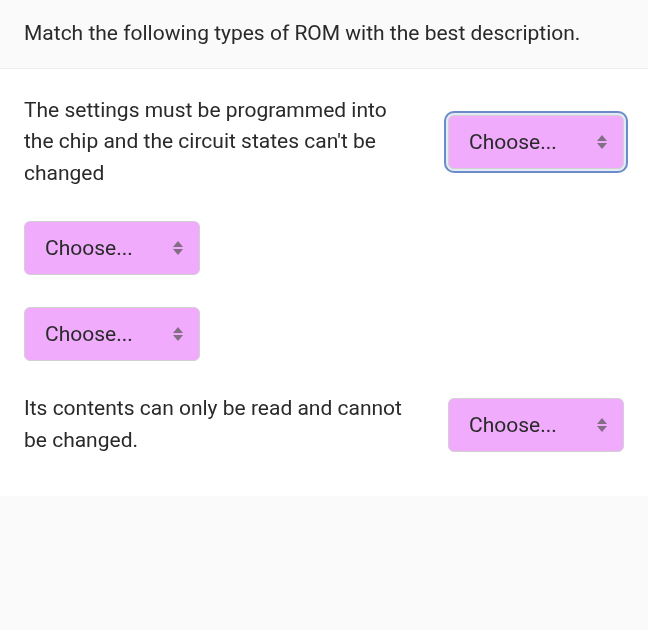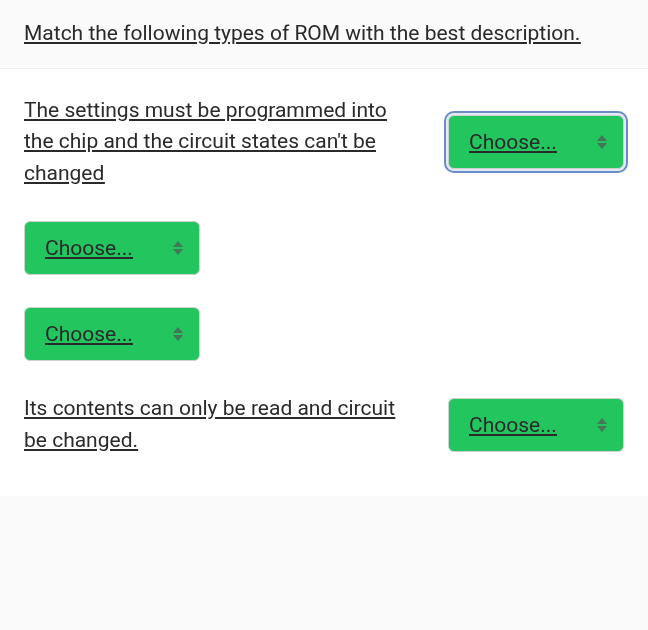--- a/index.html
+++ b/index.html
@@ -1,19 +1,18 @@
 <!DOCTYPE html>
 <html><head>
   <meta charset="utf-8">
   <style>
     * {
       box-sizing: border-box;
       margin: 0;
       padding: 0;
-      text-decoration: underline;
     }
     body {
       font-family: -apple-system, BlinkMacSystemFont, "Segoe UI", Roboto, Helvetica, Arial, sans-serif;
       background: #fafafa;
       width: 648px;
       height: 630px;
       color: #333;
     }
     .question-container {
       padding: 18px 24px;
@@ -44,21 +43,21 @@
     }
     .select-wrapper {
       flex-shrink: 0;
       position: relative;
     }
     .select-btn {
       display: flex;
       align-items: center;
       justify-content: space-between;
       gap: 10px;
-      background: #22c55e;
+      background: #f0abfc;
       border: 1px solid #d1d1d1;
       border-radius: 6px;
       padding: 14px 16px 14px 20px;
       font-size: 21px;
       color: #2a2a2a;
       cursor: pointer;
       min-width: 176px;
       font-family: inherit;
     }
     .select-btn.focused {
@@ -128,21 +127,21 @@
         <span>Choose...</span>
         <span class="sort-icon">
           <span class="triangle-up"></span>
           <span class="triangle-down"></span>
         </span>
       </button>
     </div>
   </div>
 
   <div class="answer-row">
-    <div class="description">Its contents can only be read and circuit be changed.</div>
+    <div class="description">Its contents can only be read and cannot be changed.</div>
     <div class="select-wrapper">
       <button class="select-btn">
         <span>Choose...</span>
         <span class="sort-icon">
           <span class="triangle-up"></span>
           <span class="triangle-down"></span>
         </span>
       </button>
     </div>
   </div>

